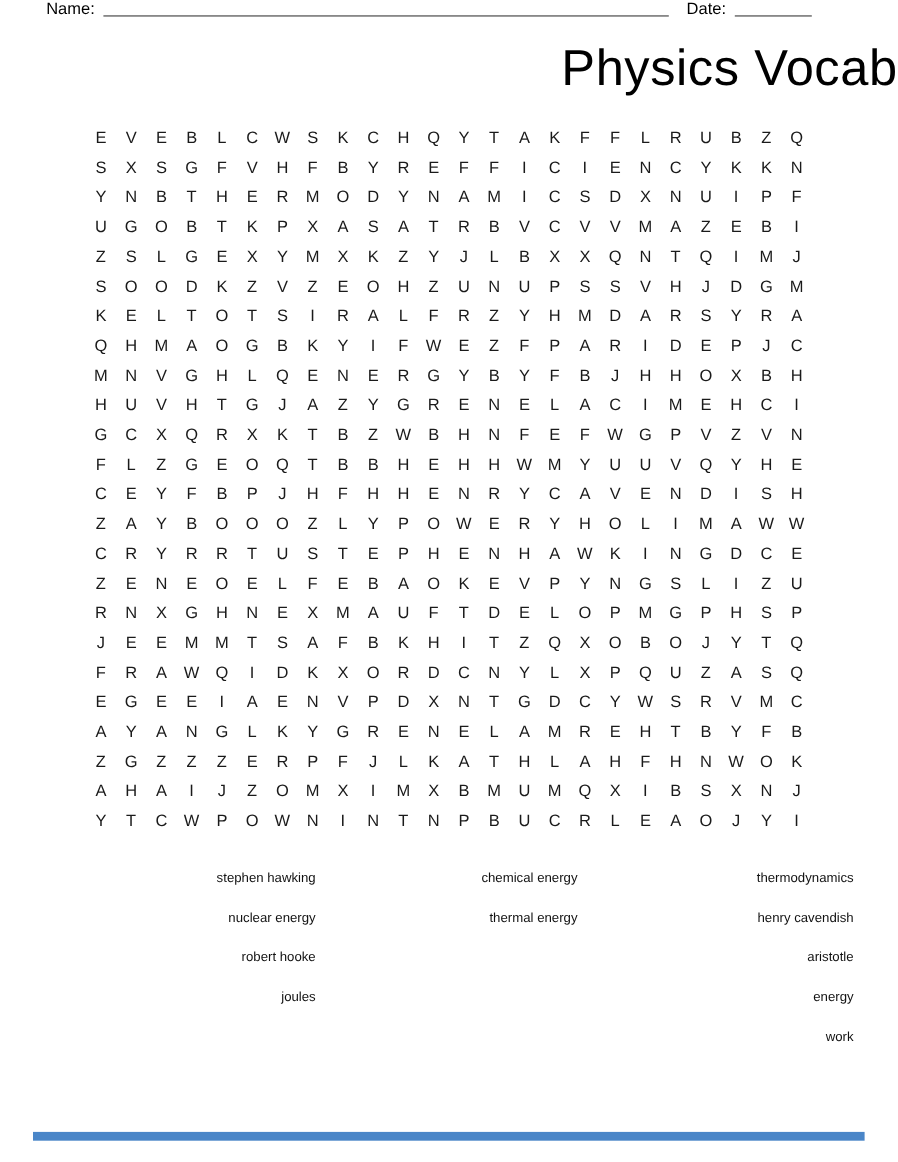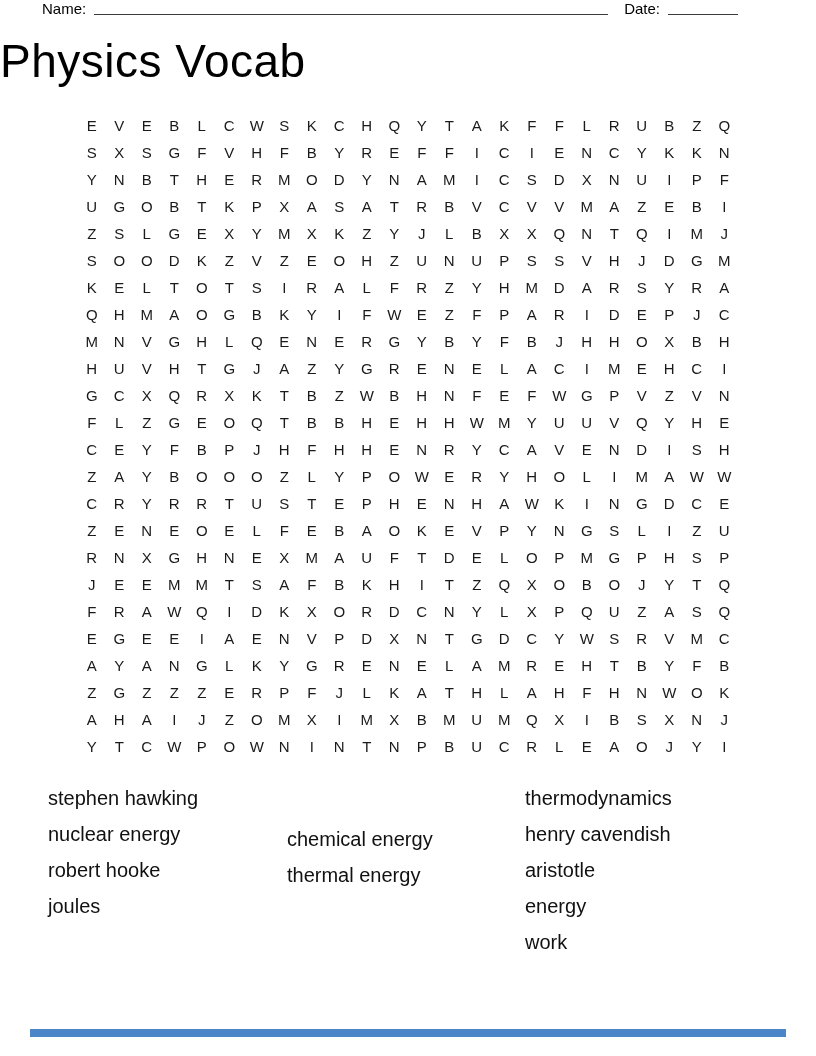--- a/index.html
+++ b/index.html
@@ -31,21 +31,21 @@
     margin-left: 8px;
   }
   .name-line { flex: 1 1 auto; margin-right: 16px; }
   .date-line { width: 70px; }
   
   .title {
     position: absolute;
     top: 34px;
     left: 0;
     width: 100%;
-    text-align: left;
+    text-align: right;
     font-size: 46px;
     letter-spacing: 0.5px;
   }
   
   .ws-grid {
     position: absolute;
     top: 112px;
     left: 78px;
     width: 660px;
   }
@@ -65,27 +65,28 @@
   
   .word-list {
     position: absolute;
     top: 780px;
     left: 48px;
     right: 40px;
     display: flex;
   }
   .word-col { display: flex; flex-direction: column; }
   .word-col-1 { width: 239px; }
-  .word-col-2 { width: 238px; margin-top: 41px; }
+  .word-col-2 { width: 238px; }
   .word-col-3 { flex: 1; }
   .word-item {
-    font-size: 20px;
+    font-size: 12px;
     line-height: 36px;
     color: #111111;
     white-space: nowrap;
+    text-align: right;
   }
   
   .footer-bar {
     position: absolute;
     left: 30px;
     right: 30px;
     bottom: 19px;
     height: 8px;
   }
 </style>

